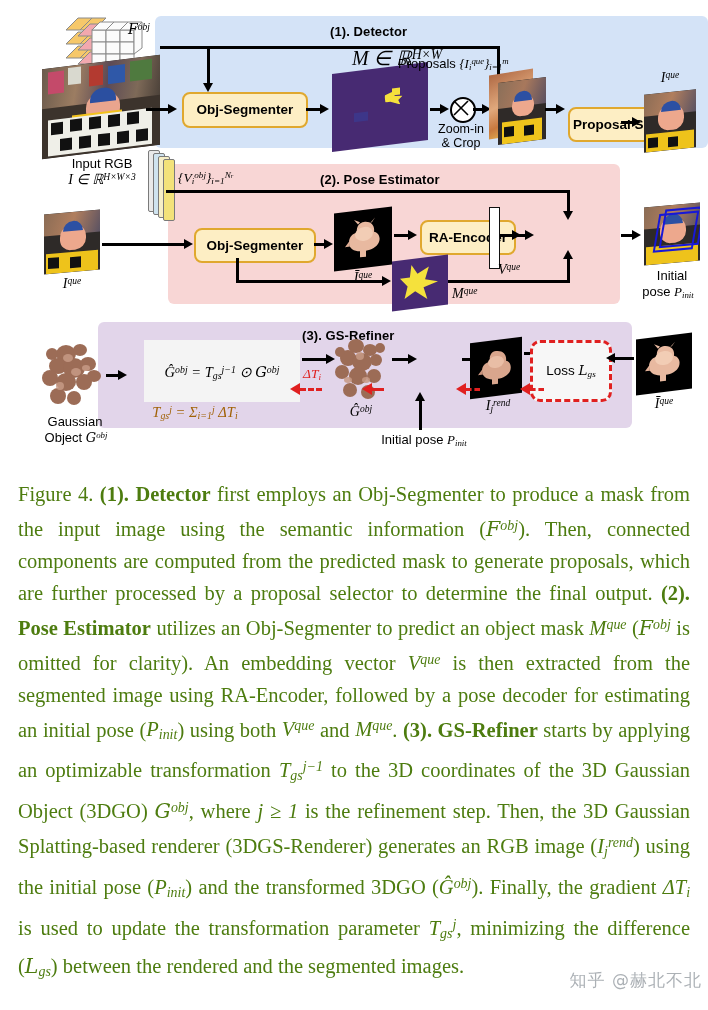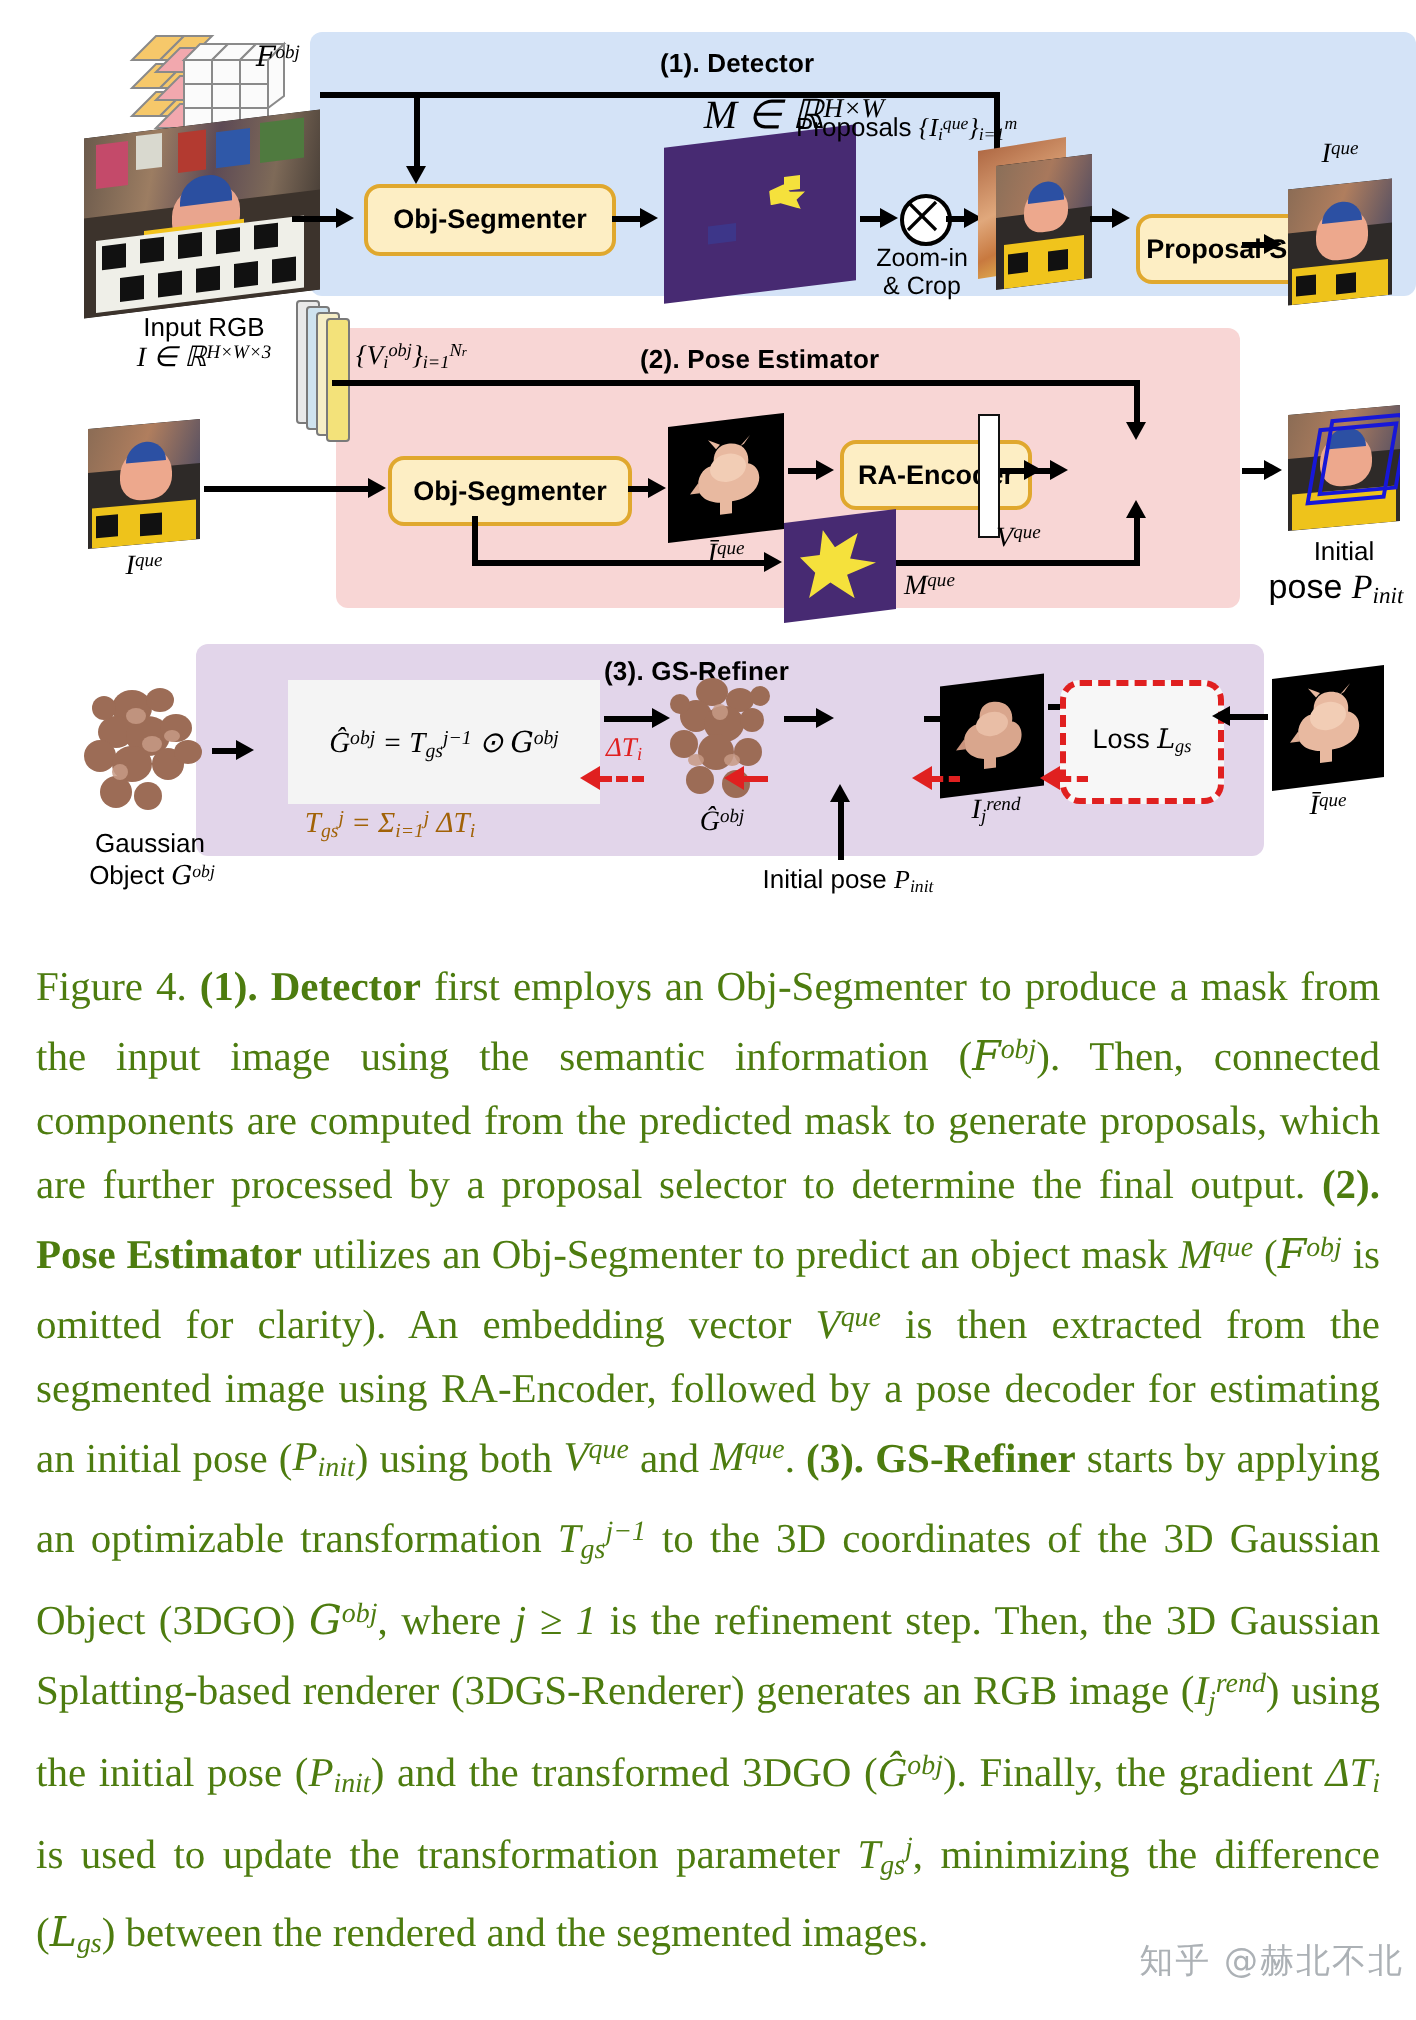--- a/index.html
+++ b/index.html
@@ -312,21 +312,21 @@
 
   <div class="tile" style="left:644px;top:205px;width:56px;height:58px;transform:skewY(-5deg);overflow:hidden;background:#2e2a28;">
     <div style="position:absolute;left:0;top:0;width:56px;height:22px;background:linear-gradient(110deg,#8b6c55,#b07e5e,#5a5262);"></div>
     <div style="position:absolute;left:16px;top:12px;width:26px;height:26px;background:#eda88d;border-radius:50% 50% 42% 42%;"></div>
     <div style="position:absolute;left:19px;top:9px;width:20px;height:10px;background:#2c50a3;border-radius:10px 10px 0 0;"></div>
     <div style="position:absolute;left:2px;top:40px;width:52px;height:18px;background:#eec31b;"></div>
     <div class="bluebox" style="left:12px;top:8px;width:36px;height:34px;transform:skewX(-10deg);"></div>
     <div class="bluebox" style="left:18px;top:4px;width:36px;height:34px;transform:skewX(-10deg);"></div>
   </div>
   <div class="lbl" style="left:636px;top:268px;width:72px;font-size:13px;">Initial</div>
-  <div class="lbl" style="left:628px;top:284px;width:80px;font-size:17px;">pose <span class="mth">P<span class="dn">init</span></span></div>
+  <div class="lbl" style="left:628px;top:284px;width:80px;font-size:13px;">pose <span class="mth">P<span class="dn">init</span></span></div>
 
   <div class="ln" style="left:621px;top:121px;width:14px;height:2.5px;"></div>
   <div class="ah ahr" style="left:632px;top:117px;"></div>
   <div class="tile" style="left:644px;top:92px;width:52px;height:58px;transform:skewY(-6deg);overflow:hidden;background:#2e2a28;">
     <div style="position:absolute;left:0;top:0;width:52px;height:22px;background:linear-gradient(110deg,#8b6c55,#b07e5e,#5a5262);"></div>
     <div style="position:absolute;left:14px;top:12px;width:26px;height:26px;background:#eda88d;border-radius:50% 50% 42% 42%;"></div>
     <div style="position:absolute;left:17px;top:9px;width:20px;height:10px;background:#2c50a3;border-radius:10px 10px 0 0;"></div>
     <div style="position:absolute;left:2px;top:40px;width:48px;height:18px;background:#eec31b;"></div>
     <div style="position:absolute;left:4px;top:44px;width:10px;height:10px;background:#111;"></div>
     <div style="position:absolute;left:24px;top:45px;width:10px;height:10px;background:#111;"></div>

